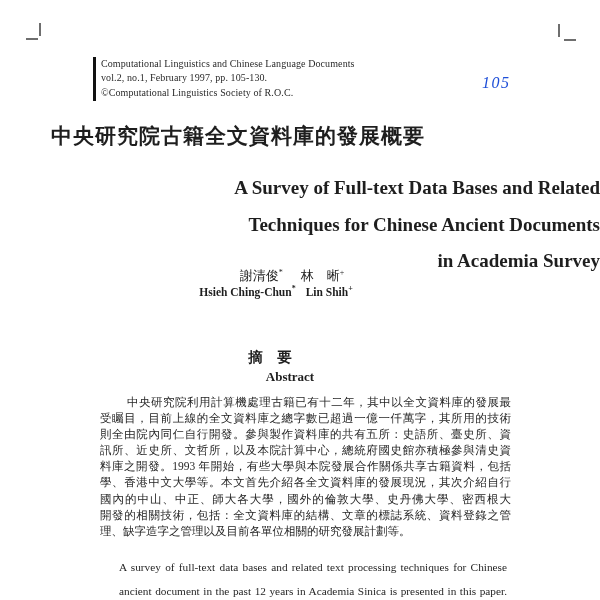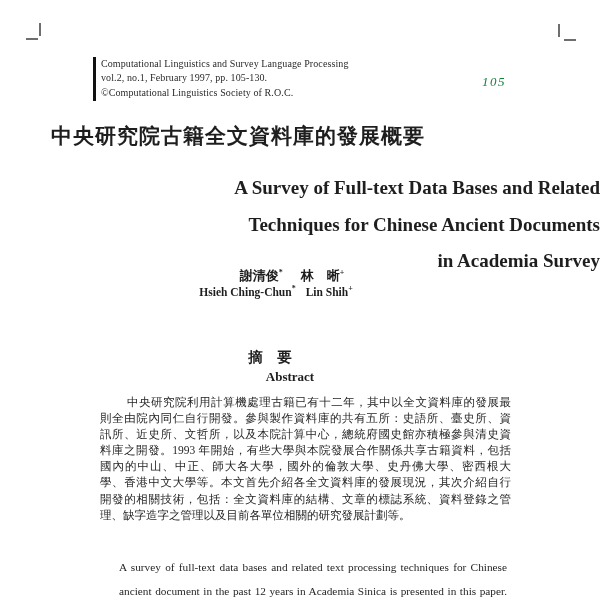--- a/index.html
+++ b/index.html
@@ -25,23 +25,23 @@
     color: #2a2a2a;
     letter-spacing: 0.1px;
   }
   .header-rule {
     left: 93px; top: 57px; width: 3px; height: 44px;
     background: #111;
   }
   .page-number {
     left: 482px; top: 74px;
     font-style: italic;
-    font-size: 13px;
+    font-size: 16px;
     letter-spacing: 1.5px;
-    color: #15803d;
+    color: #1d4ed8;
   }
 
   
   .zh-title {
     left: 0; top: 122px; width: 476px;
     text-align: center;
     font-size: 21px; font-weight: bold;
     letter-spacing: 1px;
     font-family: "Liberation Serif", serif;
   }
@@ -50,21 +50,21 @@
     text-align: right;
     font-size: 19px; font-weight: bold;
     line-height: 36.5px;
     font-family: "Liberation Serif", serif;
   }
 
   
   .authors-zh {
     left: 0; top: 267px; width: 584px;
     text-align: center;
-    font-size: 13px; font-weight: bold;
+    font-size: 13px; font-weight: normal;
   }
   .authors-zh .author-sep { display: inline-block; width: 18px; }
   .authors-en {
     left: 0; top: 286px; width: 552px;
     text-align: center;
     font-size: 11.5px; font-weight: bold;
     font-family: "Liberation Serif", serif;
   }
   .authors-en .author-sep { display: inline-block; width: 10px; }
   sup { font-size: 8px; vertical-align: super; line-height: 0; }
@@ -114,21 +114,21 @@
 </head>
 <body>
 
 <div class="abs mark mark-v" style="left:39px; top:23px;"></div>
 <div class="abs mark mark-h" style="left:26px; top:38px;"></div>
 <div class="abs mark mark-v" style="left:558px; top:24px;"></div>
 <div class="abs mark mark-h" style="left:564px; top:39px;"></div>
 
 <div class="abs header-rule"></div>
 <div class="abs journal-header">
-  <div>Computational Linguistics and Survey Language Processing</div>
+  <div>Computational Linguistics and Chinese Language Documents</div>
   <div>vol.2, no.1, February 1997, pp. 105-130.</div>
   <div>©Computational Linguistics Society of R.O.C.</div>
 </div>
 <div class="abs page-number">105</div>
 
 <div class="abs zh-title">中央研究院古籍全文資料庫的發展概要</div>
 <div class="abs en-title">
   <div>A Survey of Full-text Data Bases and Related</div>
   <div>Techniques for Chinese Ancient Documents</div>
   <div>in Academia Survey</div>
@@ -139,25 +139,26 @@
 </div>
 <div class="abs authors-en">
   <span>Hsieh Ching-Chun</span><sup>*</sup><span class="author-sep"></span><span>Lin Shih</span><sup>+</sup>
 </div>
 
 <div class="abs abstract-heading-zh">摘　要</div>
 <div class="abs abstract-heading-en">Abstract</div>
 
 <div class="abs abstract-zh">
   <div class="line indent">中央研究院利用計算機處理古籍已有十二年，其中以全文資料庫的發展最</div>
+  <div class="line">受矚目，目前上線的全文資料庫之總字數已超過一億一仟萬字，其所用的技術</div>
   <div class="line">則全由院內同仁自行開發。參與製作資料庫的共有五所：史語所、臺史所、資</div>
   <div class="line">訊所、近史所、文哲所，以及本院計算中心，總統府國史館亦積極參與清史資</div>
   <div class="line">料庫之開發。1993 年開始，有些大學與本院發展合作關係共享古籍資料，包括</div>
+  <div class="line">學、香港中文大學等。本文首先介紹各全文資料庫的發展現況，其次介紹自行</div>
   <div class="line">國內的中山、中正、師大各大學，國外的倫敦大學、史丹佛大學、密西根大</div>
-  <div class="line">學、香港中文大學等。本文首先介紹各全文資料庫的發展現況，其次介紹自行</div>
   <div class="line">開發的相關技術，包括：全文資料庫的結構、文章的標誌系統、資料登錄之管</div>
   <div class="line last">理、缺字造字之管理以及目前各單位相關的研究發展計劃等。</div>
 </div>
 
 <div class="abs abstract-en">
   <div class="line">A survey of full-text data bases and related text processing techniques for Chinese</div>
   <div class="line">ancient document in the past 12 years in Academia Sinica  is presented in this paper.</div>
 
 </div>
 

